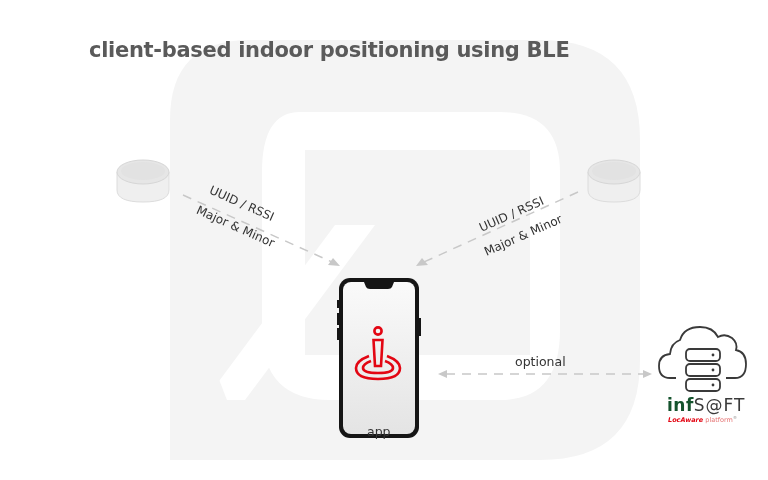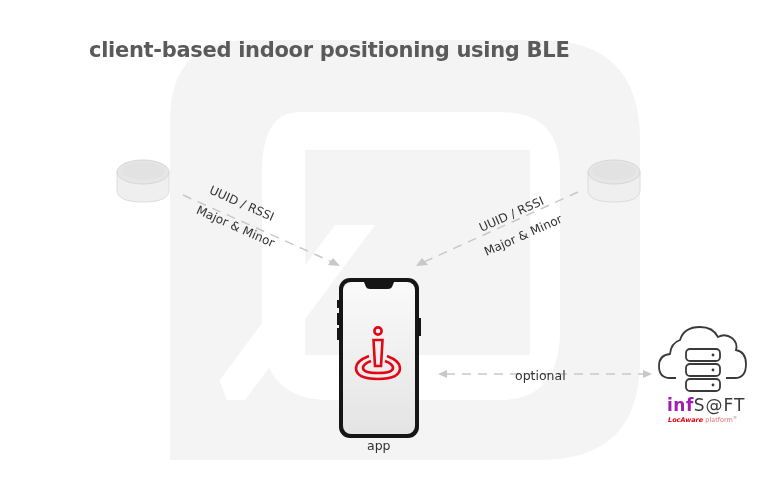--- a/index.html
+++ b/index.html
@@ -1,22 +1,22 @@
 <!DOCTYPE html>
 <html><head>
   <meta charset="utf-8">
   <style>
     html, body { margin: 0; padding: 0; }
     body { width: 768px; height: 480px; background: #ffffff; position: relative; overflow: hidden; font-family: "DejaVu Sans", sans-serif; }
     .abs { position: absolute; }
     #bg-svg { position: absolute; left: 0; top: 0; width: 768px; height: 480px; }
     .title { left: 89px; top: 38px; font-size: 21px; font-weight: bold; color: #5a5a5a; letter-spacing: -0.3px; white-space: nowrap; }
     .rot-label { font-size: 12px; color: #333; white-space: nowrap; transform-origin: 0 0; }
-    .caption { font-size: 12.5px; color: #333; margin-top: 14px; }
-    .brand-inf { font-family: "DejaVu Sans", sans-serif; font-weight: bold; font-size: 17px; color: #a21caf; letter-spacing: 0.5px; }
+    .caption { font-size: 12.5px; color: #333; }
+    .brand-inf { font-family: "DejaVu Sans", sans-serif; font-weight: bold; font-size: 17px; color: #14532d; letter-spacing: 0.5px; }
     .brand-soft { font-family: "DejaVu Sans", sans-serif; font-size: 17px; color: #3a3a3a; letter-spacing: 1px; }
     .brand-sub { font-size: 6.5px; white-space: nowrap; }
   </style>
 </head>
 <body>
 
 <svg id="bg-svg" viewBox="0 0 768 480">
 
   <g>
     <path d="M250 40 L540 40 Q640 40 640 140 L640 360 Q640 460 540 460 L250 460 Q170 460 170 380 L170 120 Q170 40 250 40 Z" fill="#f4f4f4"></path>

